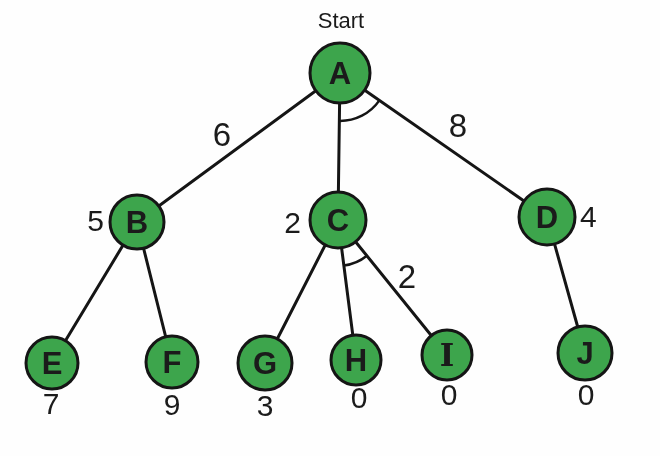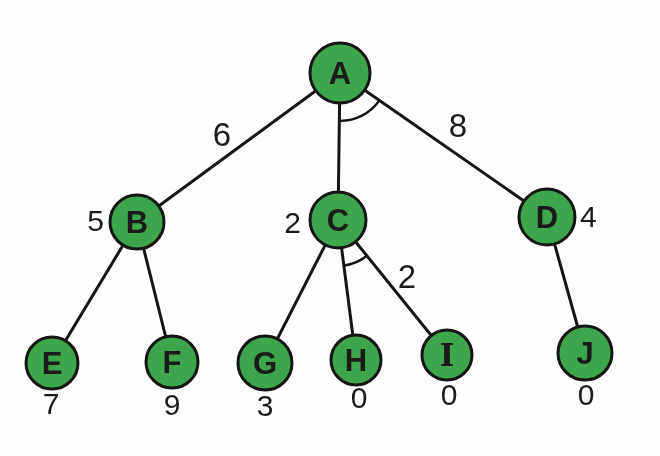--- a/index.html
+++ b/index.html
@@ -128,13 +128,14 @@
         <circle cx="447" cy="355" r="25" class="node-circle"></circle>
         <text x="447" y="355" dy="0.36em" text-anchor="middle" class="node-label">I</text>
         <text x="449" y="405" text-anchor="middle" class="node-value">0</text>
       </g>
       <g class="node" data-node-id="J">
         <circle cx="585" cy="353" r="27" class="node-circle"></circle>
         <text x="585" y="353" dy="0.36em" text-anchor="middle" class="node-label">J</text>
         <text x="586" y="405" text-anchor="middle" class="node-value">0</text>
       </g>
     </svg>
+  <div class="start-label">Start</div>
 </div>
 
 </body></html>

